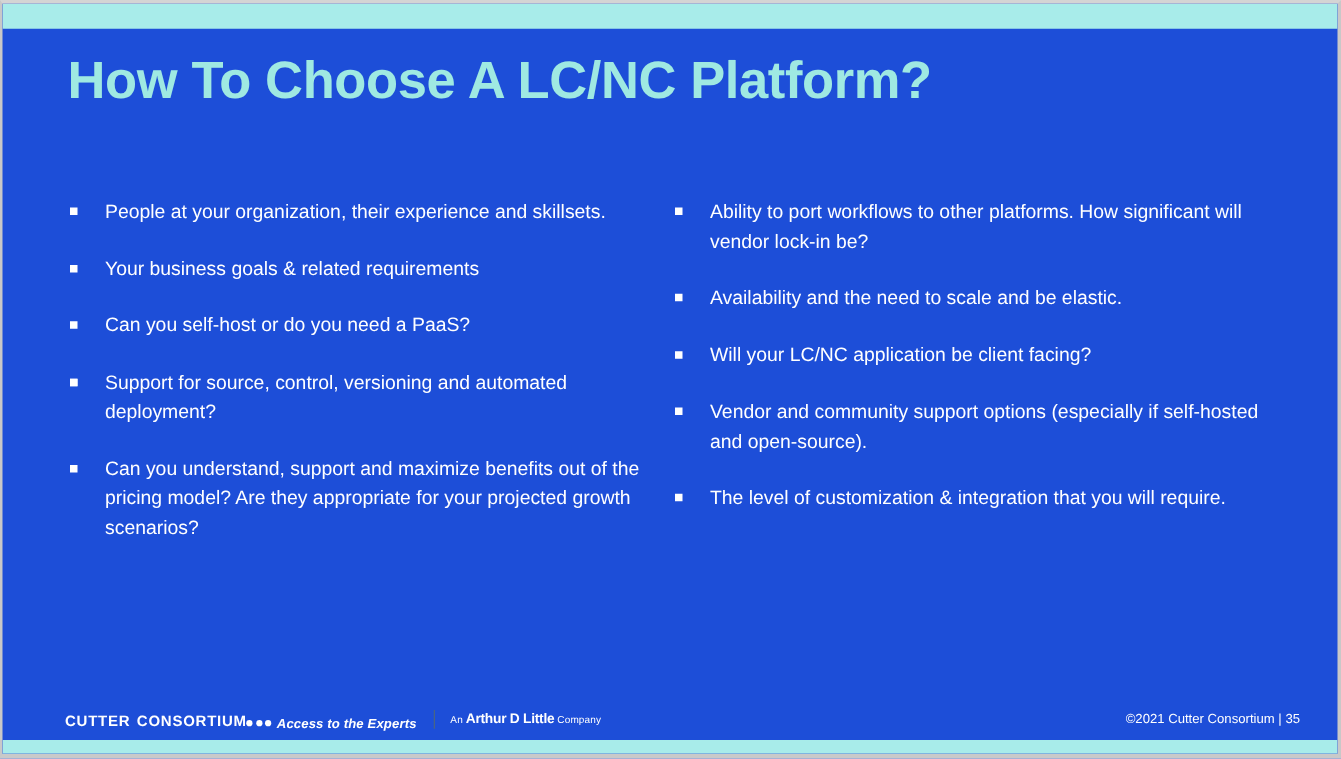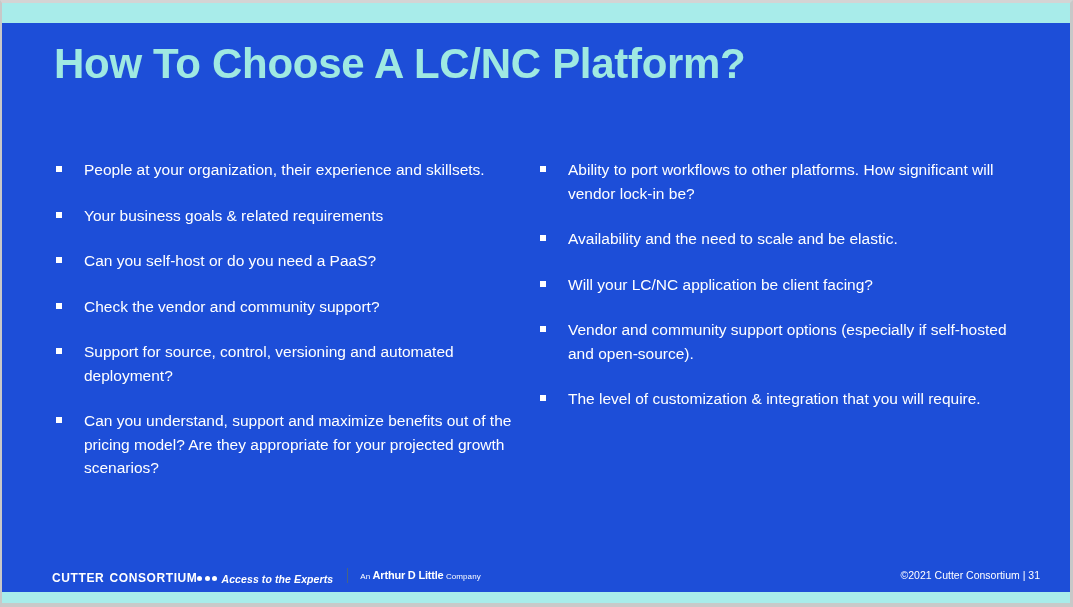--- a/index.html
+++ b/index.html
@@ -206,21 +206,20 @@
         <li>
           <span class="marker"></span>
           <span>Your business goals &amp; related requirements</span>
         </li>
         <li>
           <span class="marker"></span>
           <span>Can you self-host or do you need a PaaS?</span>
         </li>
         <li>
           <span class="marker"></span>
-          <span>Check the vendor and community support?</span>
         </li>
         <li>
           <span class="marker"></span>
           <span>Support for source, control, versioning and automated deployment?</span>
         </li>
         <li>
           <span class="marker"></span>
           <span>Can you understand, support and maximize benefits out of the pricing model? Are they appropriate for your projected growth scenarios?</span>
         </li>
       </ul>
@@ -272,19 +271,19 @@
       <div class="divider"></div>
 
       <div class="adl-logo">
         <span>An</span>
         <span class="adl-strong">Arthur D Little</span>
         <span>Company</span>
       </div>
 
     </div>
 
-    <div class="copyright">©2021 Cutter Consortium | 31</div>
+    <div class="copyright">©2021 Cutter Consortium | 35</div>
 
   </div>
 
   <div class="band-bottom"></div>
 
 </div>
 
 </body></html>

